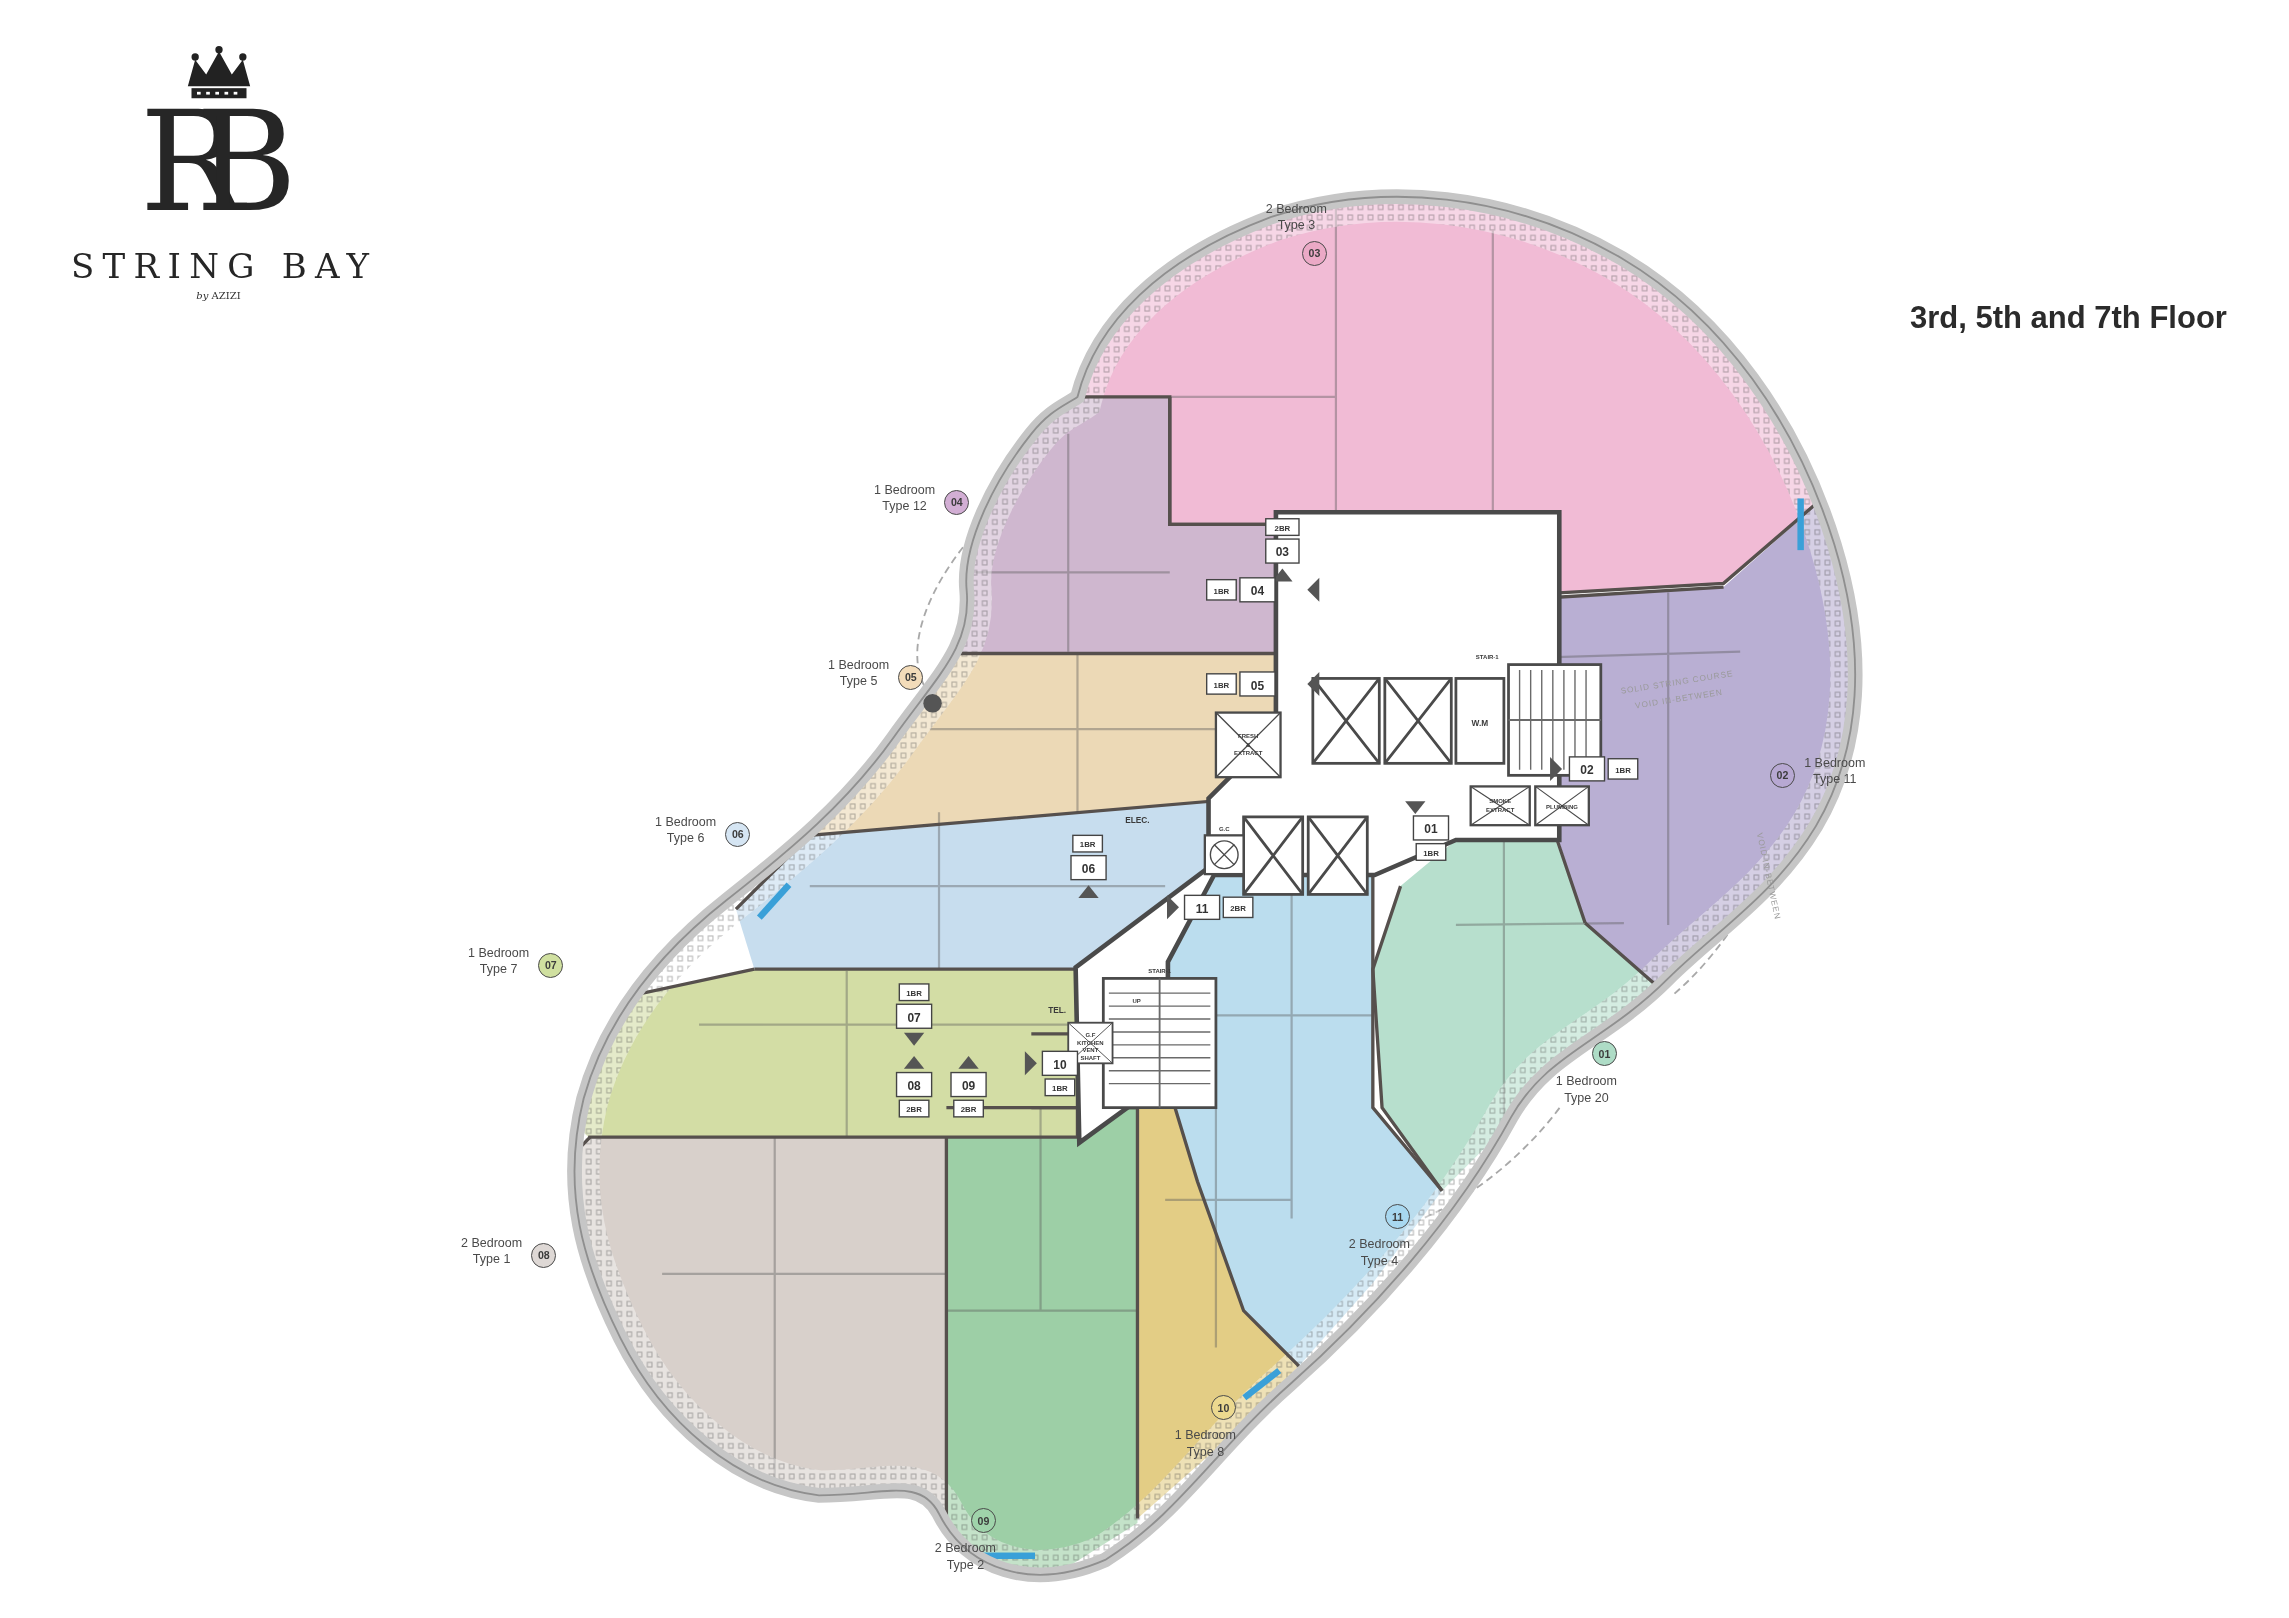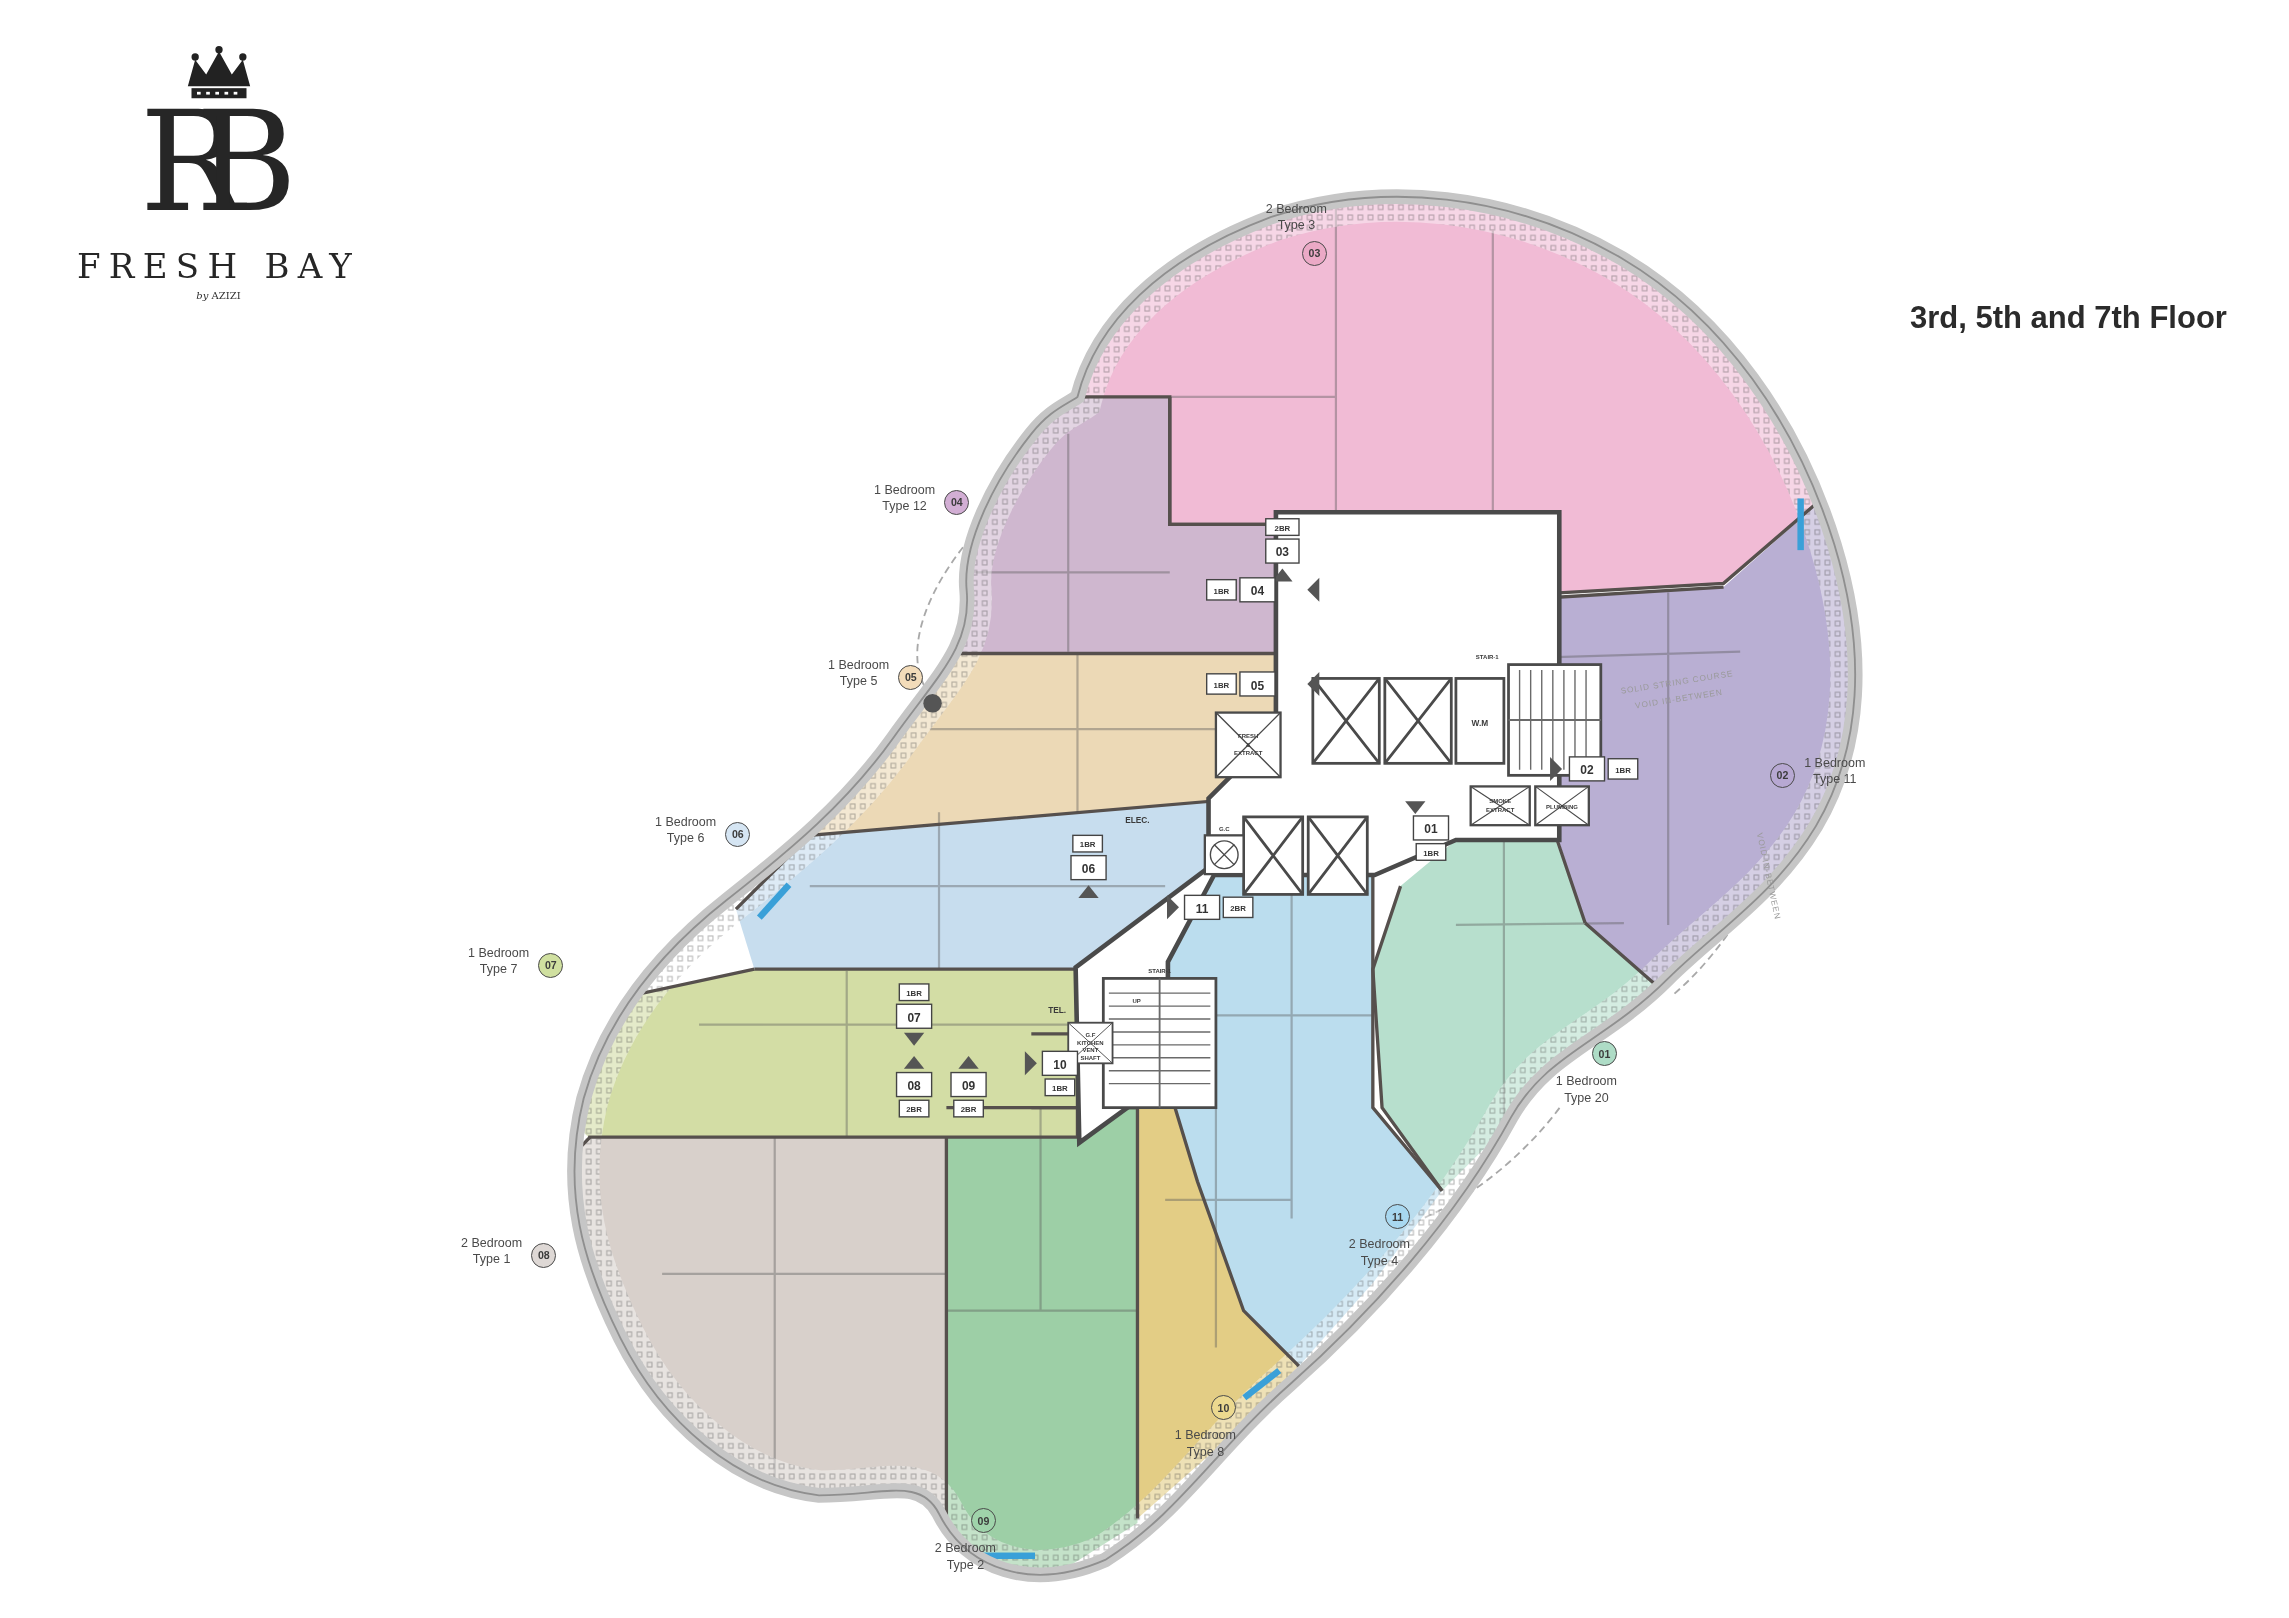--- a/index.html
+++ b/index.html
@@ -44,21 +44,21 @@
         <circle cx="41" cy="4" r="4" fill="#222"></circle>
         <circle cx="67" cy="12" r="4" fill="#222"></circle>
       <rect x="11" y="46" width="60" height="11" fill="#222"></rect>
       <rect x="17" y="50" width="4" height="3" fill="#fff"></rect>
         <rect x="27" y="50" width="4" height="3" fill="#fff"></rect>
       <rect x="37" y="50" width="4" height="3" fill="#fff"></rect>
         <rect x="47" y="50" width="4" height="3" fill="#fff"></rect>
       <rect x="57" y="50" width="4" height="3" fill="#fff"></rect>
     </svg>
     <div id="monogram"><span class="r">R</span><span>B</span></div>
-    <div id="brand-name">FRESH BAY</div>
+    <div id="brand-name">STRING BAY</div>
     <div id="brand-by"><i>by</i> <span>AZIZI</span></div>
   </div>
 
   <div id="floor-title">3rd, 5th and 7th Floor</div>
 
   <svg width="2290" height="1619" viewBox="0 0 2481 1754" style="position:absolute;left:0;top:0;">
     <defs>
       <clipPath id="blobClip">
           <path d="M1150,430 C1170,350 1240,280 1360,235 C1480,195 1620,210 1740,280 C1850,345 1930,460 1970,590 C2005,705 2000,810 1950,895 C1905,970 1840,1010 1790,1060 C1720,1130 1660,1140 1620,1210 C1560,1320 1470,1420 1380,1500 C1300,1570 1260,1640 1180,1690 C1100,1725 1030,1700 1000,1640 C980,1600 940,1620 870,1620 C780,1610 700,1540 655,1450 C615,1370 590,1290 615,1190 C640,1100 700,1030 770,975 C840,920 900,870 950,800 C1000,730 1035,700 1030,640 C1025,590 1060,520 1100,470 C1120,445 1135,440 1150,430 Z"></path>
         </clipPath>

